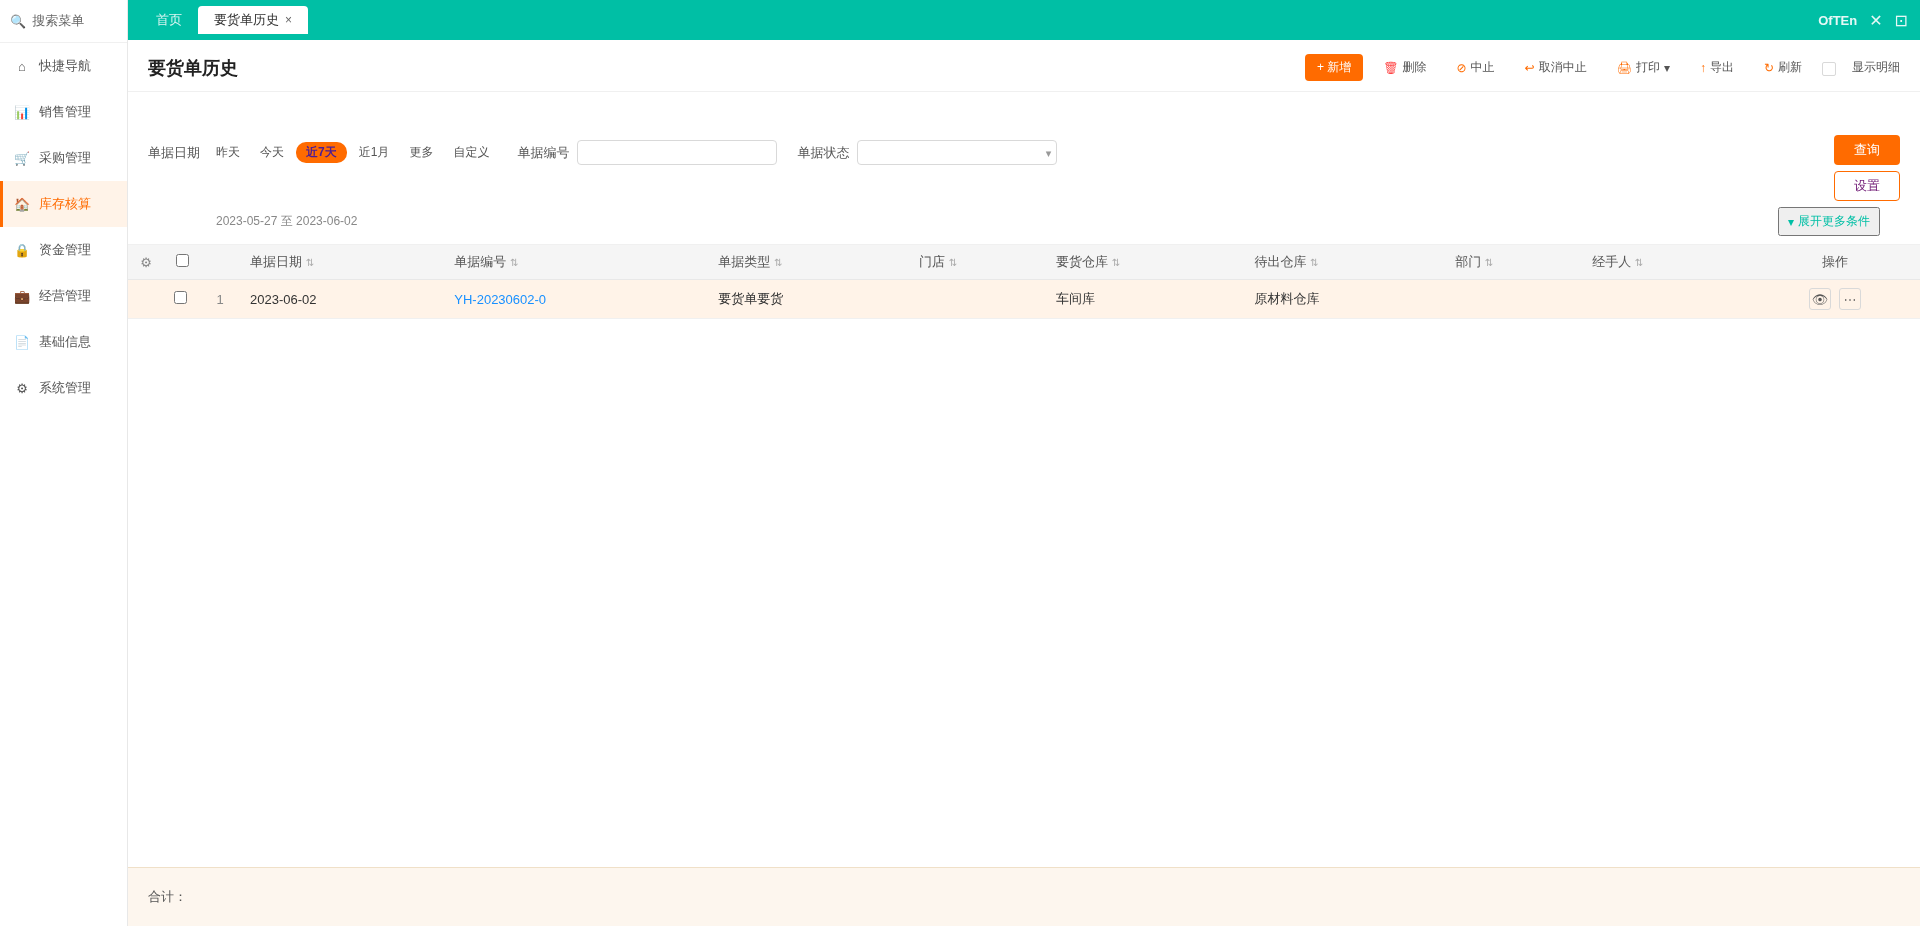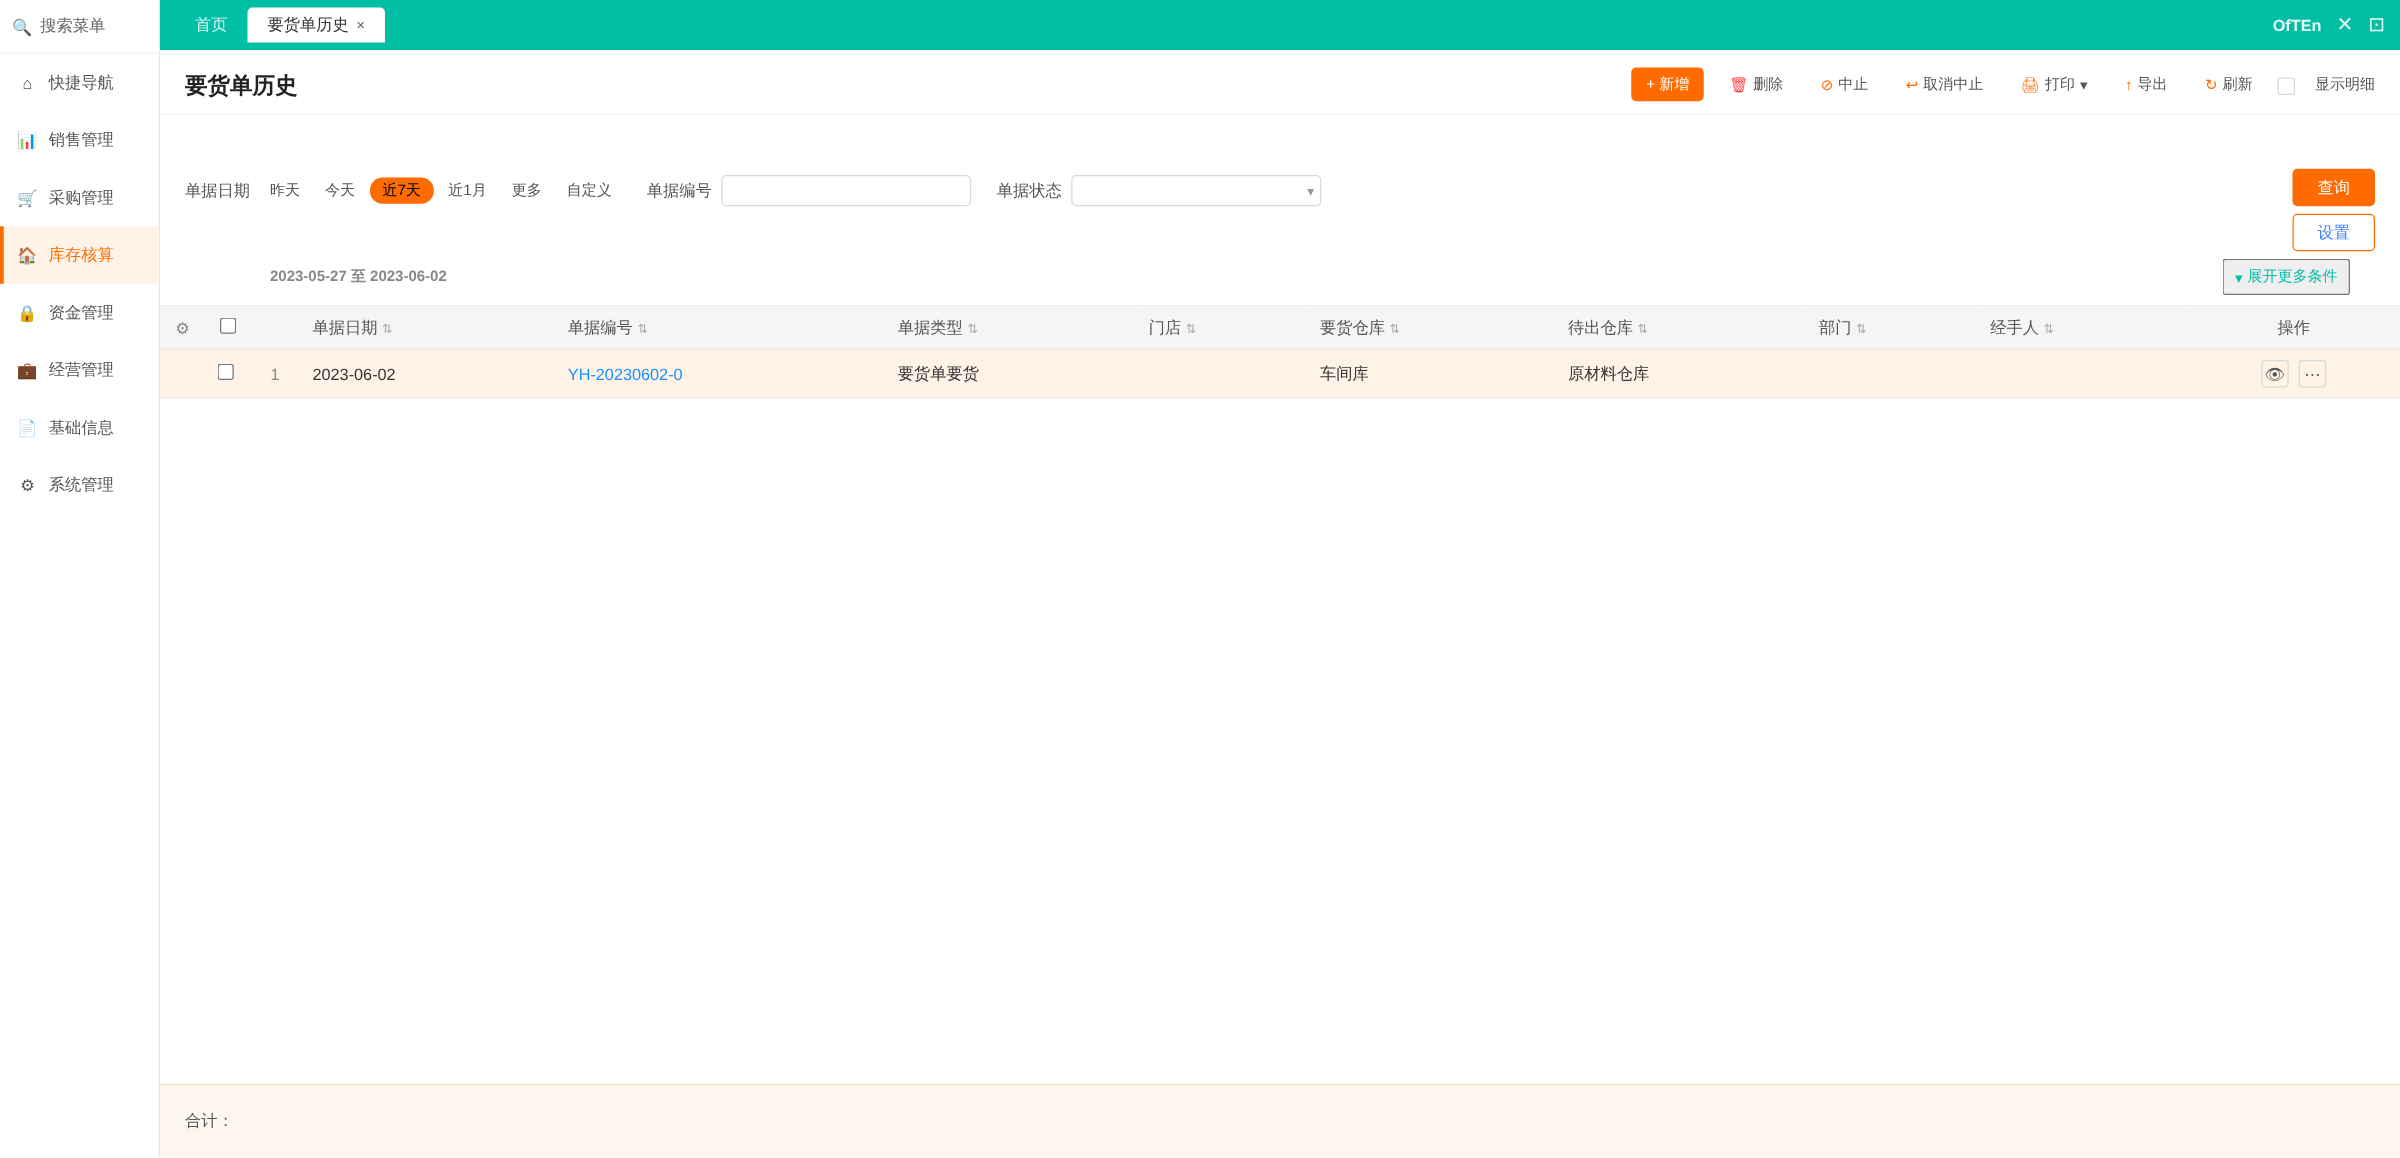--- a/index.html
+++ b/index.html
@@ -26,32 +26,32 @@
     
     .content { flex: 1; background: #fff; display: flex; flex-direction: column; overflow: hidden; }
 
     
     .page-header { padding: 14px 20px 10px 20px; display: flex; align-items: center; justify-content: space-between; border-bottom: 1px solid #f0f0f0; flex-shrink: 0; }
     .page-title { font-size: 18px; font-weight: bold; color: #222; }
     .page-actions { display: flex; align-items: center; gap: 10px; }
     .btn-action { display: flex; align-items: center; gap: 4px; padding: 5px 10px; border: none; background: none; cursor: pointer; color: #555; font-size: 12px; border-radius: 3px; }
     .btn-add { background: #ff6b00; color: #fff; border-radius: 4px; padding: 5px 12px; font-size: 12px; border: none; cursor: pointer; display: flex; align-items: center; gap: 4px; }
     .btn-query { background: #ff6b00; color: #fff; border-radius: 4px; padding: 6px 20px; font-size: 13px; border: none; cursor: pointer; }
-    .btn-setting { background: #fff; color: #3b82f6; border: 1px solid #ff6b00; border-radius: 4px; padding: 5px 16px; font-size: 13px; cursor: pointer; }
+    .btn-setting { background: #fff; color: #701a75; border: 1px solid #ff6b00; border-radius: 4px; padding: 5px 16px; font-size: 13px; cursor: pointer; }
     .icon-orange { color: #ff6b00; }
     .icon-red { color: #f44; }
 
     
     .filter-area { padding: 12px 20px 8px 20px; border-bottom: 1px solid #f0f0f0; flex-shrink: 0; }
     .filter-row { display: flex; align-items: center; gap: 20px; flex-wrap: wrap; }
     .filter-item { display: flex; align-items: center; gap: 8px; }
     .filter-label { color: #555; font-size: 13px; white-space: nowrap; }
     .filter-date-btns { display: flex; gap: 4px; align-items: center; }
     .date-btn { padding: 2px 8px; font-size: 12px; border: none; background: none; cursor: pointer; color: #555; border-radius: 3px; }
-    .date-btn.active { background: #ff6b00; color: #000000; border-radius: 10px; padding: 2px 10px; }
+    .date-btn.active { background: #ff6b00; color: #4c1d95; border-radius: 10px; padding: 2px 10px; font-weight: bold; }
     .filter-input { border: 1px solid #d9d9d9; border-radius: 4px; padding: 4px 8px; font-size: 13px; width: 200px; outline: none; }
     .filter-select { border: 1px solid #d9d9d9; border-radius: 4px; padding: 4px 8px; font-size: 13px; width: 200px; outline: none; background: #fff; color: #333; }
     .expand-btn { color: #00bfa5; font-size: 12px; cursor: pointer; display: flex; align-items: center; gap: 4px; padding: 4px 8px; }
     .filter-actions-col { display: flex; flex-direction: column; gap: 6px; margin-left: auto; }
 
     
     .table-area { flex: 1; overflow: auto; padding: 0 0 0 0; }
     table { width: 100%; border-collapse: collapse; font-size: 13px; }
     thead tr { background: #f5f5f5; }
     thead th { padding: 8px 10px; text-align: left; font-weight: normal; color: #555; border-bottom: 1px solid #e8e8e8; white-space: nowrap; font-size: 13px; }
@@ -212,21 +212,21 @@
             <span style="position:absolute;right:6px;top:50%;transform:translateY(-50%);pointer-events:none;color:#999;font-size:11px;">▾</span>
           </div>
         </div>
 
         <div class="filter-actions-col" style="margin-left:auto;margin-top:31px;">
           <button class="btn-query">查询</button>
           <button class="btn-setting">设置</button>
         </div>
       </div>
       <div class="filter-second-row">
-        <span style="font-size:12px;color:#888;margin-left:68px;font-weight:bold;">2023-05-27 至 2023-06-02</span>
+        <span style="font-size:12px;color:#888;margin-left:68px;">2023-05-27 至 2023-06-02</span>
         <div style="margin: 0 20px 0 auto; display: flex; align-items: center;">
           <button class="expand-btn">
             <span>▾</span>
             <span>展开更多条件</span>
           </button>
         </div>
       </div>
     </div>
 
     <div class="table-area">

